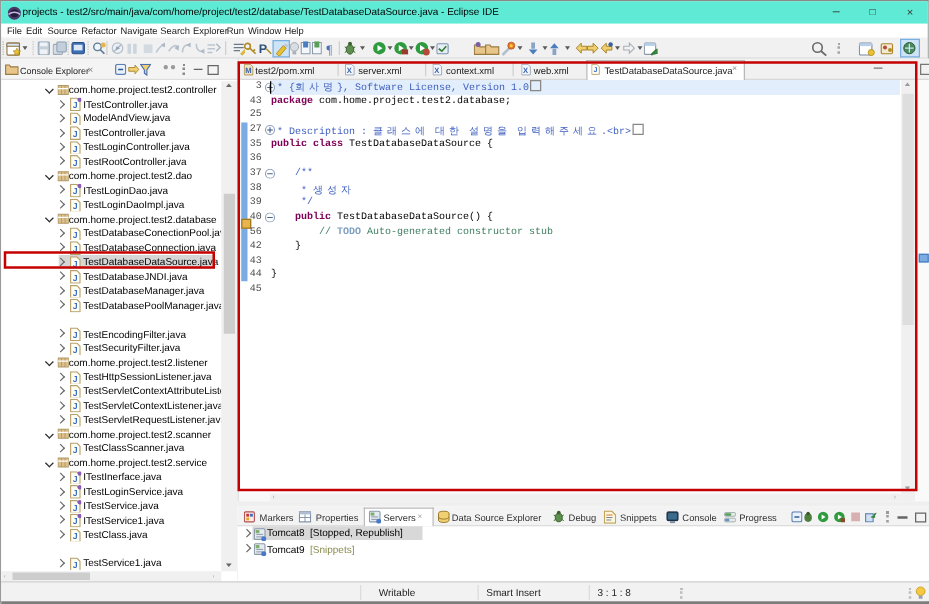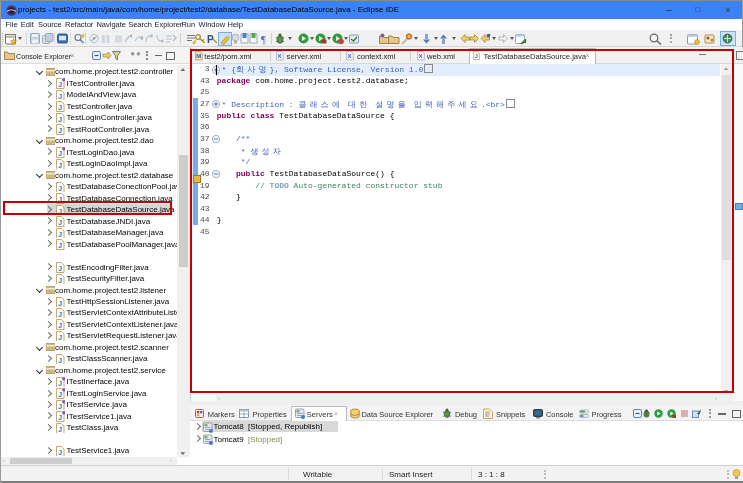--- a/index.html
+++ b/index.html
@@ -1,20 +1,20 @@
 <!DOCTYPE html>
 <html><head>
 <meta charset="utf-8">
 <style>
 html,body{margin:0;padding:0;}
 body{width:743px;height:483px;overflow:hidden;font-family:"Liberation Sans",sans-serif;}
 #win{position:absolute;left:0;top:0;width:743px;height:483px;background:#fff;border-left:1px solid #9a9a9a;border-right:1px solid #9a9a9a;border-top:1px solid #8a8a8a;box-sizing:border-box;}
 .abs{position:absolute;}
 
-#title{position:absolute;left:0;top:0;width:100%;height:18px;background:#3b82f6;}
+#title{position:absolute;left:0;top:0;width:100%;height:18px;background:#5eead4;}
 #title .txt{position:absolute;left:17px;top:4px;font-size:8px;color:#000;white-space:nowrap;}
 .wbtn{position:absolute;top:0;width:30px;height:18px;color:#333;text-align:center;font-size:9px;line-height:18px;}
 
 #menu{position:absolute;left:0;top:18px;width:100%;height:11px;background:#fff;font-size:7.5px;color:#1a1a1a;}
 #menu span{position:absolute;top:1px;}
 
 #tbar{position:absolute;left:0;top:29px;width:100%;height:17px;background:#f1f1f1;border-bottom:1px solid #d5d5d5;box-sizing:border-box;}
 .tsep{position:absolute;top:3px;width:1px;height:11px;background:#cfcfcf;}
 .dd{position:absolute;top:7px;width:0;height:0;border-left:2.5px solid transparent;border-right:2.5px solid transparent;border-top:3px solid #5a5a5a;}
 
@@ -691,21 +691,21 @@
         <div class="cl" style="top:69.90px;left:24.8px"><span class="jd">&nbsp;&nbsp;&nbsp;&nbsp;/**</span></div>
         <div class="ln" style="top:81.55px;left:0px">38</div>
         <div class="cl" style="top:81.55px;left:24.8px"><span class="jd">&nbsp;&nbsp;&nbsp;&nbsp; * <i class="kr" style="font-style:normal">생성자</i></span></div>
         <div class="ln" style="top:93.20px;left:0px">39</div>
         <div class="cl" style="top:93.20px;left:24.8px"><span class="jd">&nbsp;&nbsp;&nbsp;&nbsp; */</span></div>
         <div class="ln" style="top:104.85px;left:0px">40</div>
         <svg class="abs" style="left:19.5px;top:106.35px" width="8" height="8">
           <use href="#fold-m"></use>
         </svg>
         <div class="cl" style="top:104.85px;left:24.8px"><span class="kw">&nbsp;&nbsp;&nbsp;&nbsp;public</span><span class=""> TestDatabaseDataSource() {</span></div>
-        <div class="ln" style="top:116.50px;left:0px">19</div>
+        <div class="ln" style="top:116.50px;left:0px">56</div>
         <div class="cl" style="top:116.50px;left:24.8px"><span class="cm">&nbsp;&nbsp;&nbsp;&nbsp;&nbsp;&nbsp;&nbsp;&nbsp;// </span><span class="tt">TODO</span><span class="cm"> Auto-generated constructor stub</span></div>
         <div class="ln" style="top:128.15px;left:0px">42</div>
         <div class="cl" style="top:128.15px;left:24.8px"><span class="">&nbsp;&nbsp;&nbsp;&nbsp;}</span></div>
         <div class="ln" style="top:139.80px;left:0px">43</div>
         <div class="cl" style="top:139.80px;left:24.8px"></div>
         <div class="ln" style="top:151.45px;left:0px">44</div>
         <div class="cl" style="top:151.45px;left:24.8px"><span class="">}</span></div>
         <div class="ln" style="top:163.10px;left:0px">45</div>
         <div class="cl" style="top:163.10px;left:24.8px"></div>
         <div class="abs" style="left:24px;top:0.5px;width:1.2px;height:10.5px;background:#000"></div>
@@ -797,21 +797,21 @@
         </svg>
         <span style="position:absolute;left:23.5px;top:1.2px;font-size:8px">Tomcat8</span>
         <span style="position:absolute;left:58px;top:1.2px;font-size:8px">[Stopped, Republish]</span>
       </div>
       <div class="brow" style="top:32.4px">
         <span class="chev r" style="left:5px;top:3px"></span>
         <svg class="abs" style="left:13.3px;top:0.5px" width="11" height="11">
           <use href="#srv"></use>
         </svg>
         <span style="position:absolute;left:23.5px;top:1.2px;font-size:8px">Tomcat9</span>
-        <span style="position:absolute;left:58px;top:1.2px;font-size:8px;color:#8a8a4e">[Stopped]</span>
+        <span style="position:absolute;left:58px;top:1.2px;font-size:8px;color:#8a8a4e">[Snippets]</span>
       </div>
     </div>
 
 <div id="sbar">
  <span style="left:302px">Writable</span>
  <span style="left:388px">Smart Insert</span>
  <span style="left:477px">3 : 1 : 8</span>
  <i class="ssep" style="left:287px"></i>
       <i class="ssep" style="left:381px"></i>
       <i class="ssep" style="left:470px"></i>

